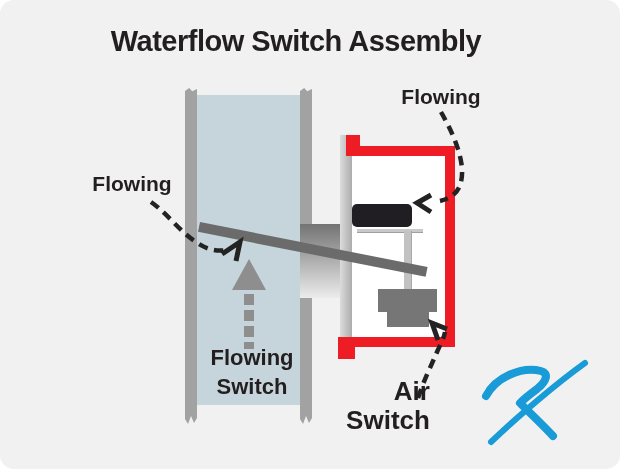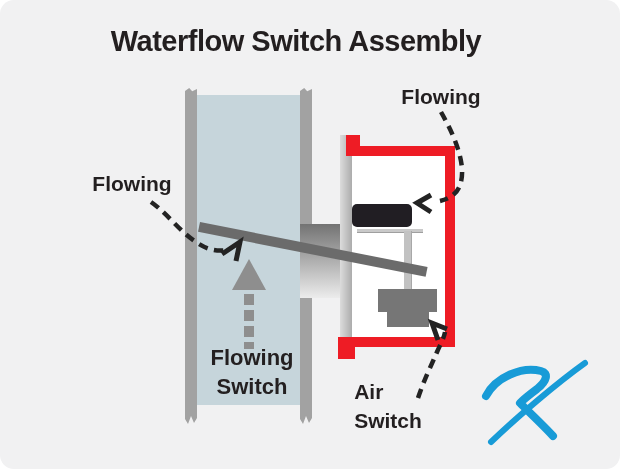--- a/index.html
+++ b/index.html
@@ -9,21 +9,21 @@
     border-radius:14px;
     font-family:"Liberation Sans","DejaVu Sans",sans-serif;
     color:var(--color-text,#231f20);
   }
   .abs{position:absolute;}
   .label{font-weight:700;white-space:nowrap;transform:translateX(-50%);}
   .title{left:296px;top:25px;font-size:29px;letter-spacing:-0.5px;}
   .lbl-paddle{left:132px;top:172px;font-size:21px;}
   .lbl-switch{left:441px;top:85px;font-size:21px;}
   .lbl-flow{left:252px;top:343px;font-size:22px;line-height:29px;text-align:center;}
-  .lbl-air{left:388px;top:377px;font-size:21px;line-height:29px;text-align:left;}
+  .lbl-air{left:388px;top:377px;font-size:26px;line-height:29px;text-align:right;}
 
   .water{left:196px;top:95px;width:105px;height:310px;background:var(--color-water,#c6d5db);}
   .wall{top:88px;width:12px;height:336px;background:var(--color-pipe-wall,#a2a2a2);
     clip-path:polygon(0 0.9%,35% 0%,60% 1%,100% 0.3%,100% 98.2%,75% 99.7%,50% 97.6%,25% 100%,0 98.5%);}
   .wall-left{left:185px;}
   .wall-right{left:300px;}
 
   .connector{left:300px;top:224px;width:42px;height:74px;
     background:linear-gradient(180deg,#737373 0%,#a9a9a9 45%,#ececec 100%);}
   .plate{left:340px;top:135px;width:13px;height:222px;

